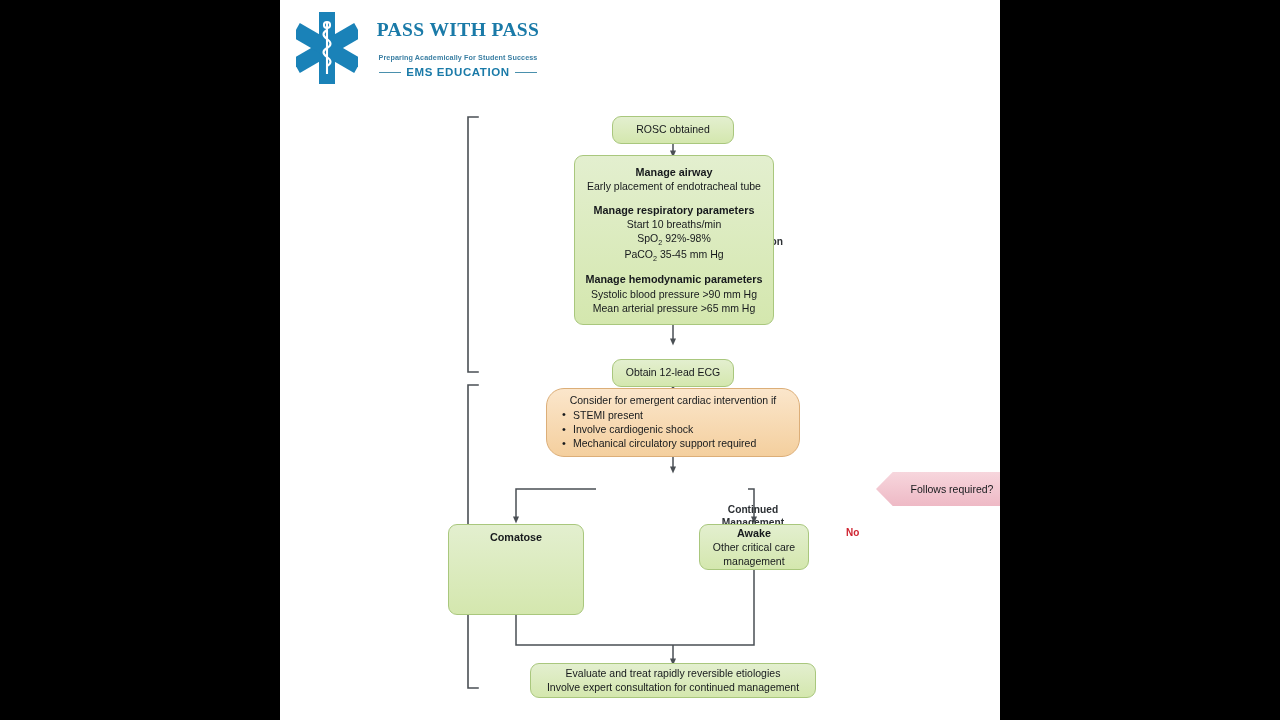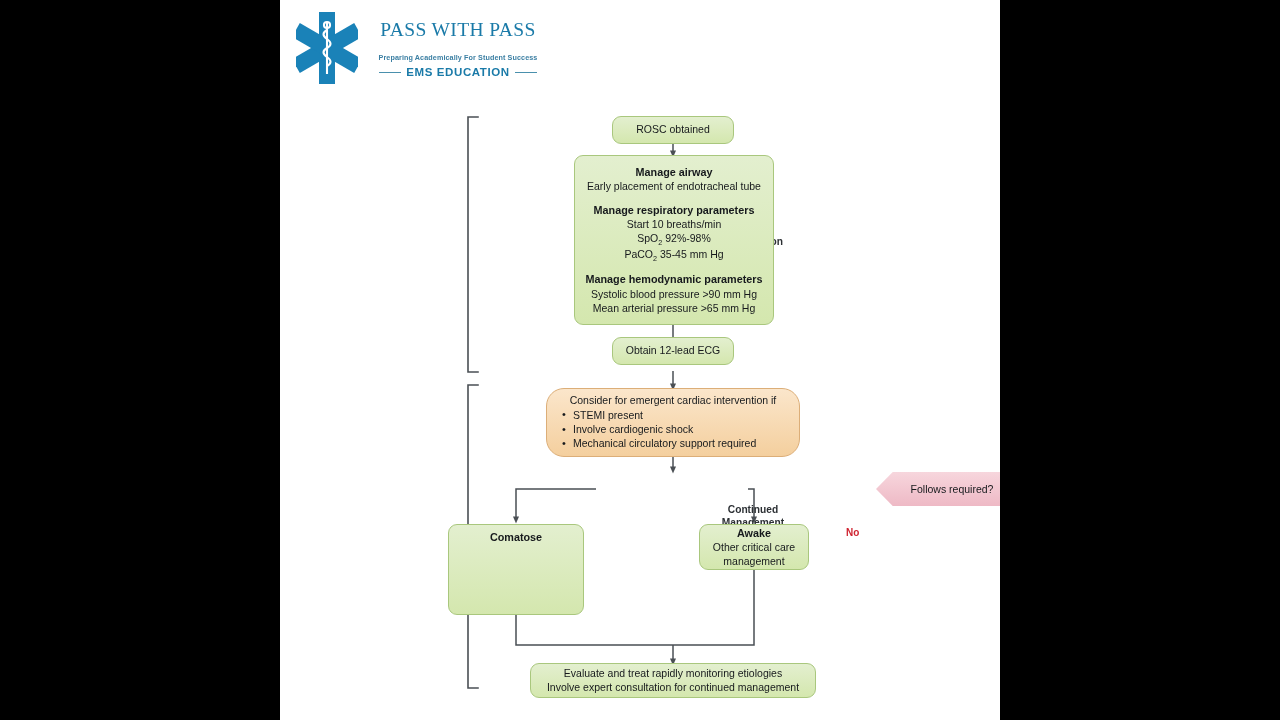--- a/index.html
+++ b/index.html
@@ -45,21 +45,21 @@
   }
   #logo-text {
     position: absolute;
     left: 80px;
     top: 12px;
     width: 180px;
     text-align: center;
   }
   #brand-name {
     font-family: "Liberation Serif", serif;
-    font-weight: normal;
+    font-weight: bold;
     font-size: 19.5px;
     letter-spacing: 0.4px;
     color: #1a7aa8;
     line-height: 1.05;
     white-space: nowrap;
   }
   #brand-tag {
     font-size: 7.2px;
     color: #3b7fa3;
     letter-spacing: 0.1px;
@@ -298,21 +298,21 @@
         <div class="hdr">Manage respiratory parameters</div>
         <div class="ln">Start 10 breaths/min</div>
         <div class="ln"><span>SpO</span><span class="sub">2</span><span> 92%-98%</span></div>
         <div class="ln"><span>PaCO</span><span class="sub">2</span><span> 35-45 mm Hg</span></div>
         <div class="inner-gap"></div>
         <div class="hdr">Manage hemodynamic parameters</div>
         <div class="ln">Systolic blood pressure &gt;90 mm Hg</div>
         <div class="ln">Mean arterial pressure &gt;65 mm Hg</div>
       </div>
 
-      <div class="node green" style="left:332px; top:337px; width:122px; height:28px;">
+      <div class="node green" style="left:332px; top:359px; width:122px; height:28px;">
         <span>Obtain 12-lead ECG</span>
       </div>
 
       <div class="node orange" style="left:266px; top:388px; width:254px; height:69px; align-items:flex-start; justify-content:flex-start; padding:5px 10px;">
         <div style="width:100%; text-align:center;">Consider for emergent cardiac intervention if</div>
         <ul>
           <li>STEMI present</li>
           <li>Involve cardiogenic shock</li>
           <li>Mechanical circulatory support required</li>
         </ul>
@@ -328,19 +328,19 @@
         <div class="hdr" style="width:100%; text-align:center;">Comatose</div>
       </div>
 
       <div class="node green" style="left:419px; top:524px; width:110px; height:46px;">
         <div class="hdr">Awake</div>
         <div class="ln">Other critical care</div>
         <div class="ln">management</div>
       </div>
 
       <div class="node green" style="left:250px; top:663px; width:286px; height:35px;">
-        <div class="ln">Evaluate and treat rapidly monitoring etiologies</div>
+        <div class="ln">Evaluate and treat rapidly reversible etiologies</div>
         <div class="ln">Involve expert consultation for continued management</div>
       </div>
 
     </div>
   </div>
 </div>
 
 </body></html>

